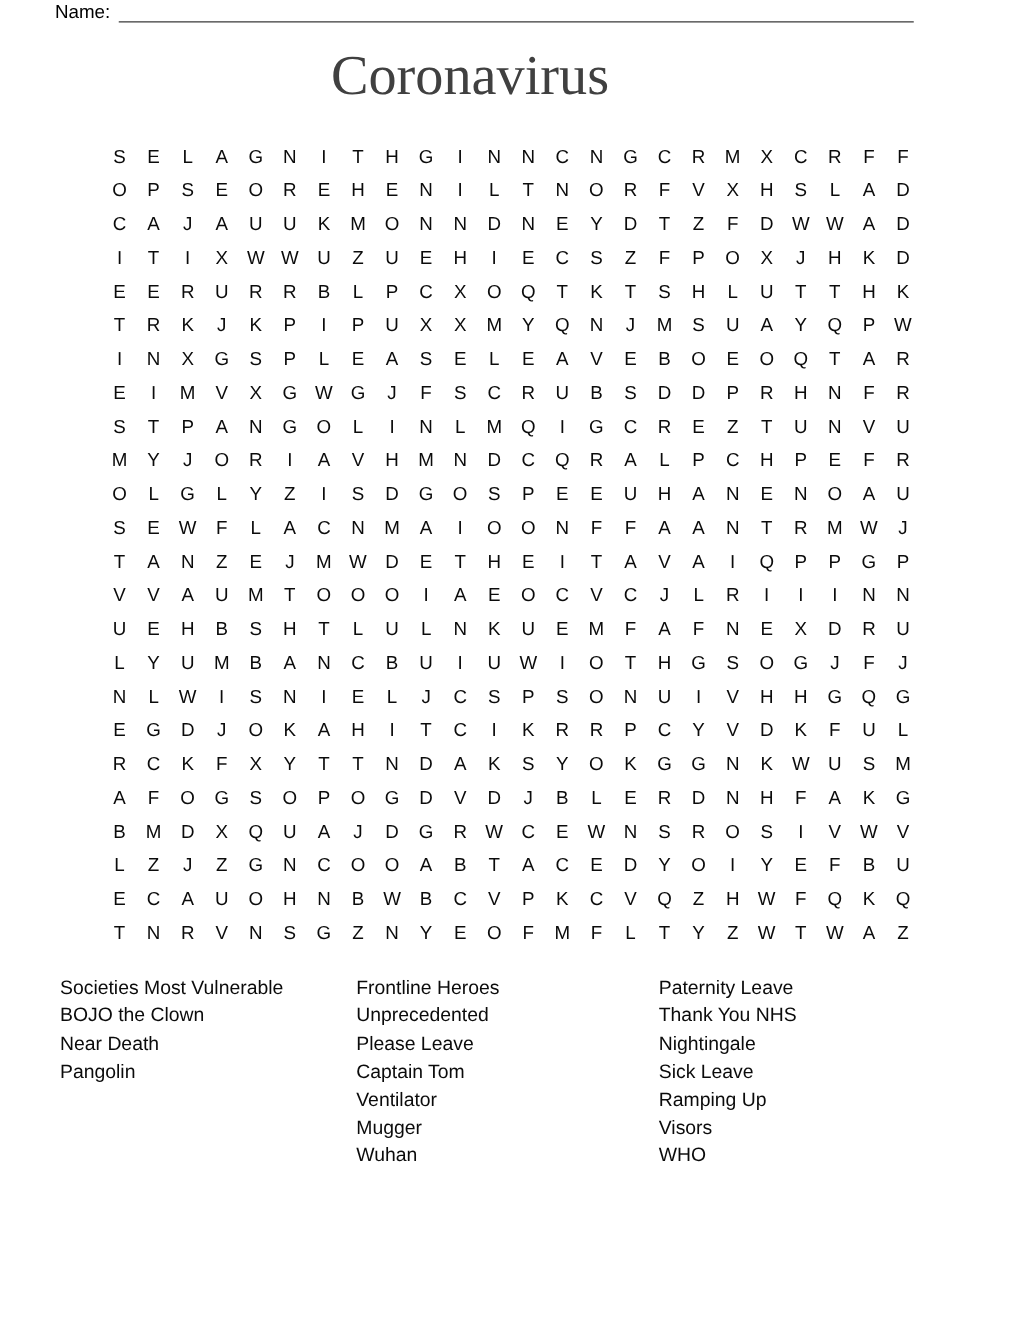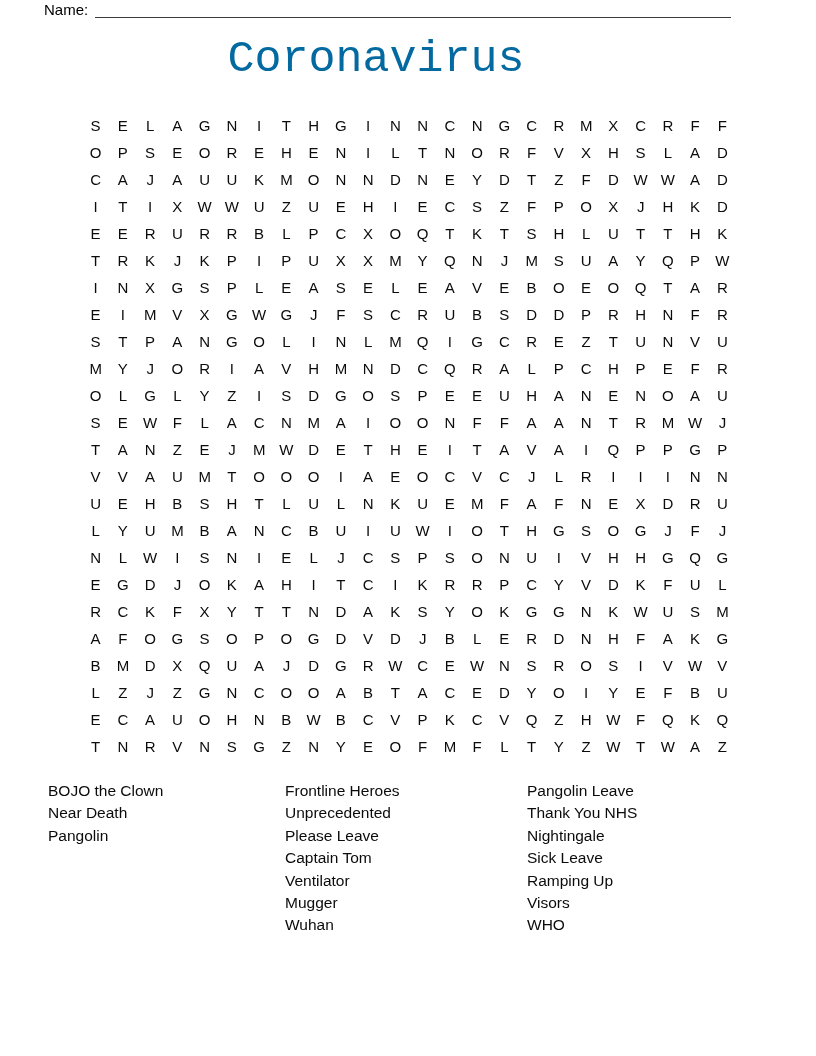--- a/index.html
+++ b/index.html
@@ -45,22 +45,22 @@
   .title {
     position: absolute;
     left: 0;
     top: 34px;
     width: 752px;
     margin: 0;
     text-align: center;
     font-size: 45px;
     font-weight: 500;
     letter-spacing: 0px;
-    font-family: Liberation Mono, monospace;
-    color: #0369a1;
+    font-family: Liberation Serif, serif;
+    color: #404040;
   }
 
   
   .grid {
     position: absolute;
     left: 82px;
     top: 112px;
     display: grid;
     grid-template-columns: repeat(24, 27.25px);
     grid-auto-rows: 27.02px;
@@ -683,35 +683,36 @@
       <span class="cell">Z</span>
       <span class="cell">W</span>
       <span class="cell">T</span>
       <span class="cell">W</span>
       <span class="cell">A</span>
       <span class="cell">Z</span>
     </div>
 
   <div class="words">
     <div class="word-col word-col-0">
+        <div class="word">Societies Most Vulnerable</div>
         <div class="word">BOJO the Clown</div>
         <div class="word">Near Death</div>
         <div class="word">Pangolin</div>
       </div>
     <div class="word-col word-col-1">
         <div class="word">Frontline Heroes</div>
         <div class="word">Unprecedented</div>
         <div class="word">Please Leave</div>
         <div class="word">Captain Tom</div>
         <div class="word">Ventilator</div>
         <div class="word">Mugger</div>
         <div class="word">Wuhan</div>
       </div>
     <div class="word-col word-col-2">
-        <div class="word">Pangolin Leave</div>
+        <div class="word">Paternity Leave</div>
         <div class="word">Thank You NHS</div>
         <div class="word">Nightingale</div>
         <div class="word">Sick Leave</div>
         <div class="word">Ramping Up</div>
         <div class="word">Visors</div>
         <div class="word">WHO</div>
       </div>
   </div>
 
 </div>

